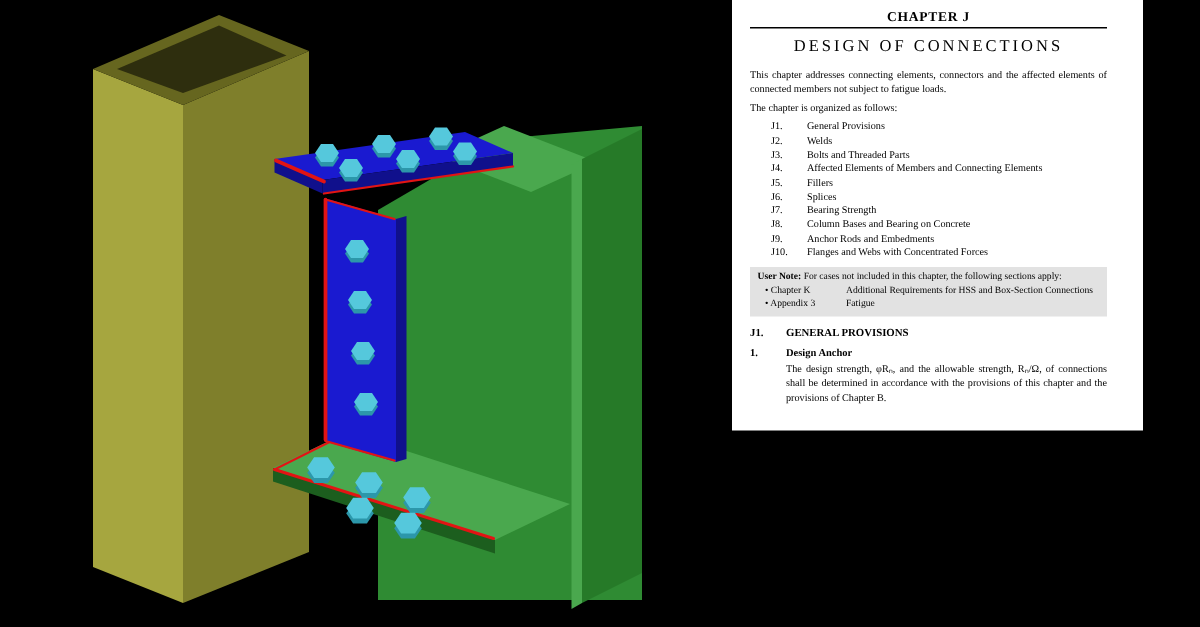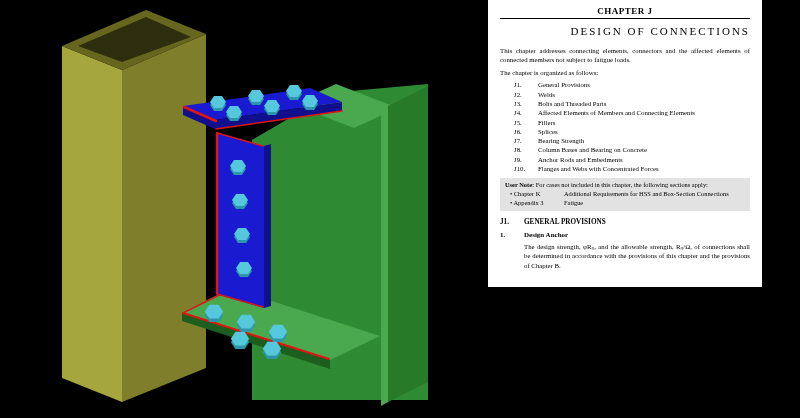--- a/index.html
+++ b/index.html
@@ -22,26 +22,26 @@
   .p-blue{fill:var(--plate-blue);}
   .p-dark{fill:var(--plate-blue-dark);}
   .bolt-side{fill:var(--bolt-cyan-dark);}
   .bolt-top{fill:var(--bolt-cyan);}
   .red-edge{stroke:var(--edge-red);fill:none;stroke-linecap:round;}
 
   
   .page{
     position:absolute;left:488px;top:0;width:274px;height:287px;
     background:#ffffff;color:#000;box-sizing:border-box;
-    padding:6px 12px 6px 12px;overflow:hidden;
+    padding:6px 24px 6px 12px;overflow:hidden;
     font-family:"Liberation Serif",serif;
   }
   .chapter-label{text-align:center;font-weight:bold;font-size:9px;letter-spacing:.5px;}
   .header-rule{border:0;border-top:1px solid #000;margin:2px 0 6px 0;}
-  .page-title{text-align:right;font-size:11px;letter-spacing:2px;margin:0 0 9px 0;font-weight:normal;}
+  .page-title{text-align:center;font-size:11px;letter-spacing:2px;margin:0 0 9px 0;font-weight:normal;}
   .intro{font-size:6.8px;line-height:1.35;text-align:justify;margin:0 0 5px 0;}
   .organized{font-size:6.8px;margin:0 0 4px 0;}
   .toc{margin:0 0 5px 0;}
   .toc-row{display:flex;font-size:6.8px;line-height:1.37;}
   .toc-num{flex:0 0 24px;margin-left:14px;}
   .toc-label{flex:1;}
   .user-note{background:#e2e2e2;margin:2px 0 7px 0;padding:3px 5px;font-size:6.4px;line-height:1.4;}
   .user-note b{font-weight:bold;}
   .un-row{display:flex;}
   .un-ref{flex:0 0 54px;padding-left:5px;}

